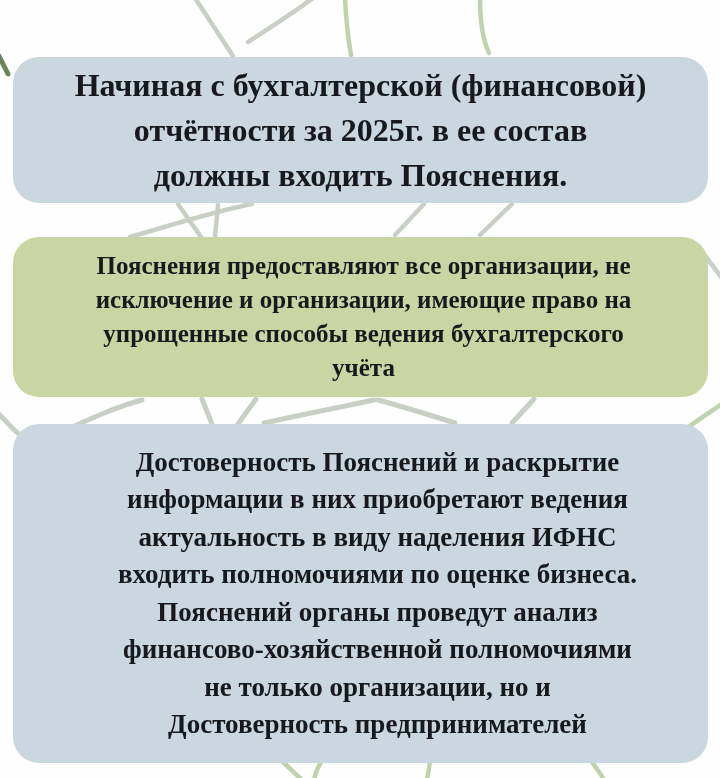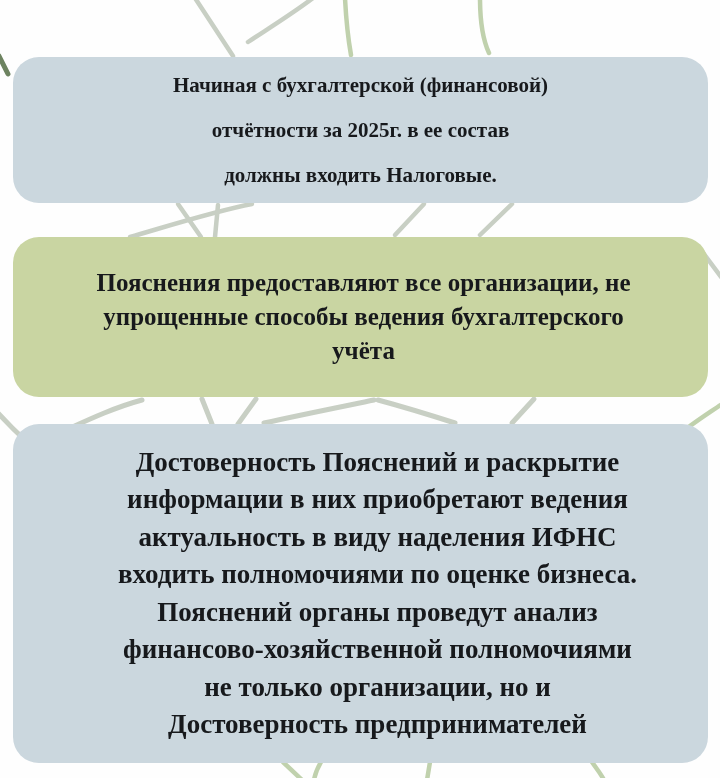--- a/index.html
+++ b/index.html
@@ -41,21 +41,21 @@
     margin: 0;
     color: #17191c;
     font-weight: 700;
     white-space: nowrap;
   }
   .box-blue { background: #cbd7de; }
   .box-green { background: #c9d5a2; }
   #box1 { top: 57px;  height: 146px; }
   #box2 { top: 237px; height: 160px; padding-left: 20px; }
   #box3 { top: 424px; height: 339px; padding-left: 48px; }
-  #box1 p { font-size: 21px; line-height: 45px; }
+  #box1 p { font-size: 32px; line-height: 45px; }
   #box2 p { font-size: 25px; line-height: 34px; }
   #box3 p { font-size: 27px; line-height: 37.5px; }
 </style>
 </head>
 <body>
 
 <div class="canvas">
 
   <svg class="bg-lines" viewBox="0 0 720 778" xmlns="http://www.w3.org/2000/svg" fill="none">
 
@@ -94,25 +94,26 @@
       <path d="M283,762 L302,780"></path>
       <path d="M321,762 C317,769 315,774 314,780"></path>
       <path d="M430,762 L427,780"></path>
       <path d="M592,762 C596,768 601,774 604,780"></path>
     </g>
   </svg>
 
   <section id="box1" class="info-box box-blue">
     <p>Начиная с бухгалтерской (финансовой)</p>
     <p>отчётности за 2025г. в ее состав</p>
-    <p>должны входить Налоговые.</p>
+    <p>должны входить Пояснения.</p>
   </section>
 
   <section id="box2" class="info-box box-green">
     <p>Пояснения предоставляют все организации, не</p>
+    <p>исключение и организации, имеющие право на</p>
     <p>упрощенные способы ведения бухгалтерского</p>
     <p>учёта</p>
   </section>
 
   <section id="box3" class="info-box box-blue">
     <p>Достоверность Пояснений и раскрытие</p>
     <p>информации в них приобретают ведения</p>
     <p>актуальность в виду наделения ИФНС</p>
     <p>входить полномочиями по оценке бизнеса.</p>
     <p>Пояснений органы проведут анализ</p>

